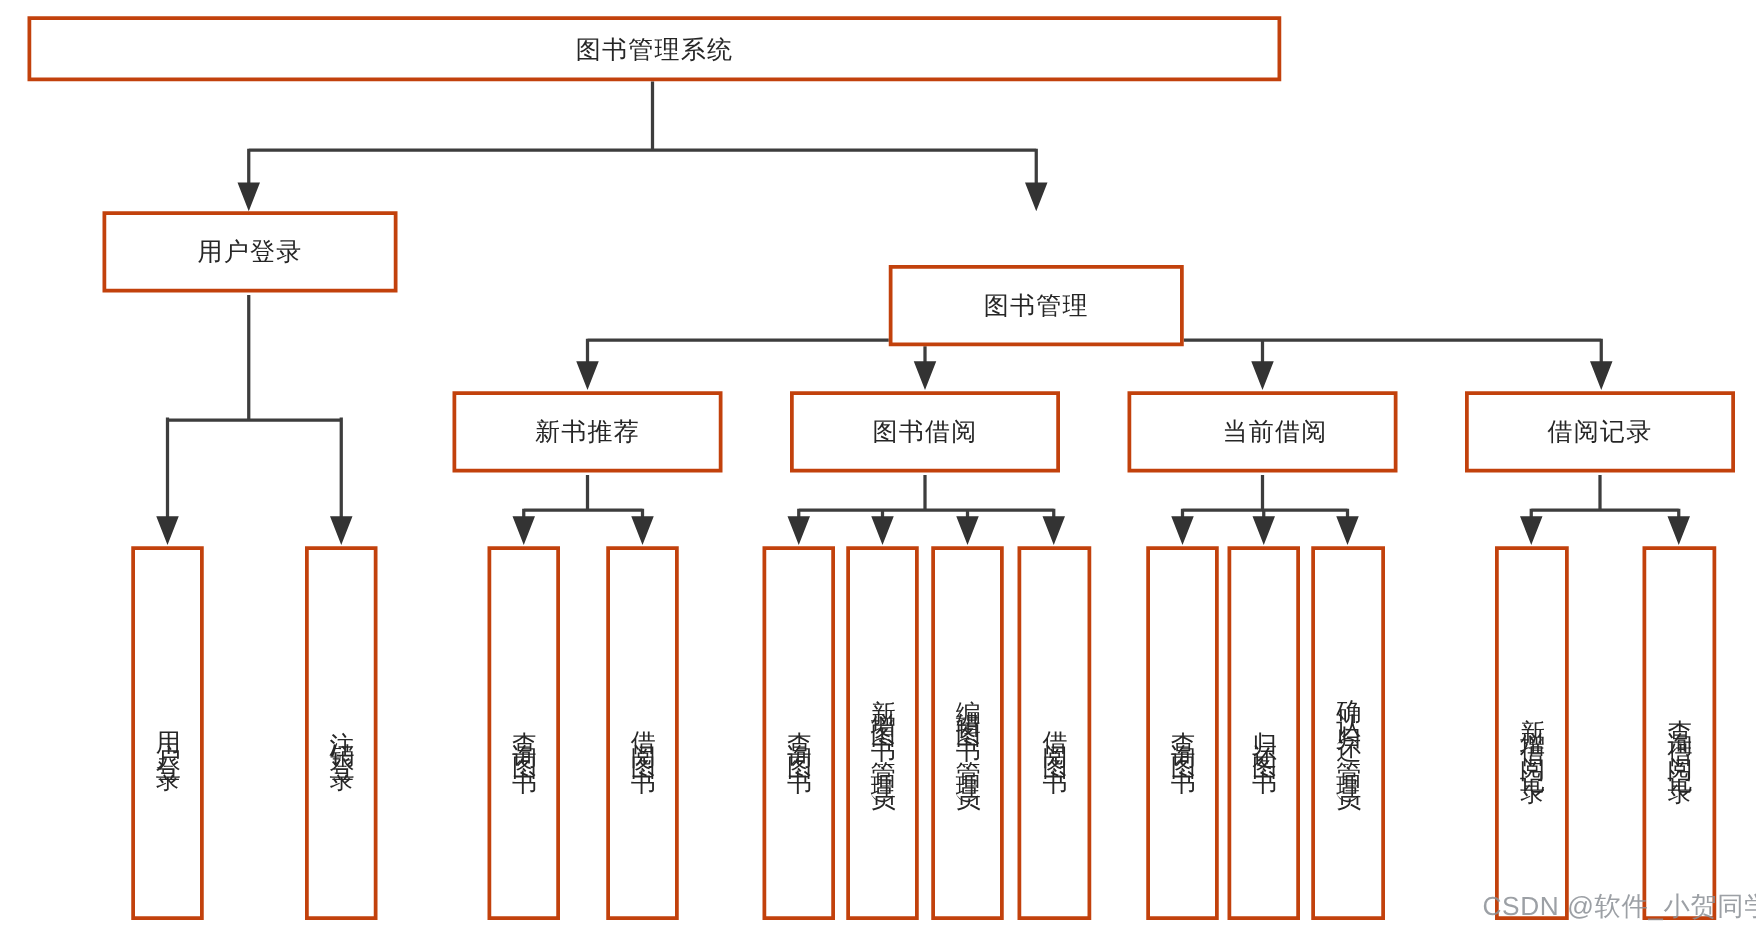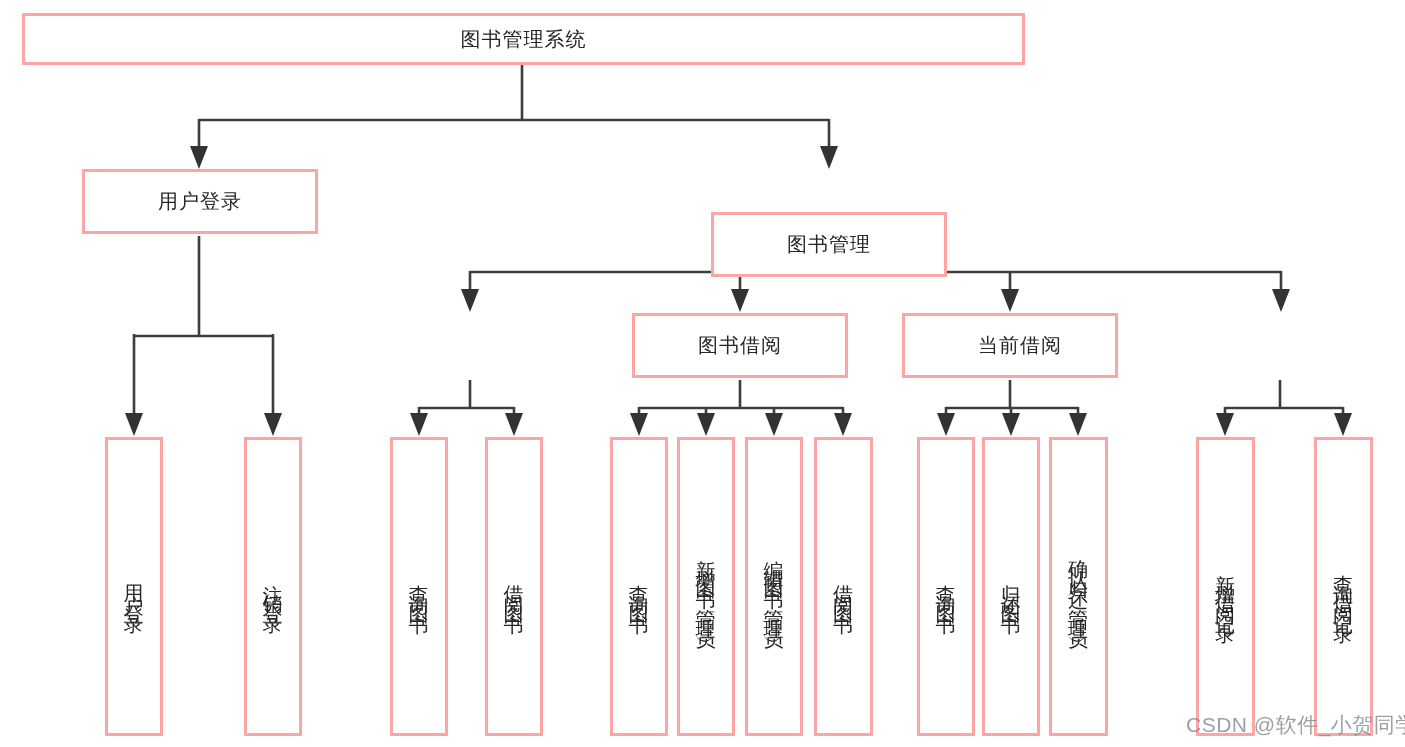--- a/index.html
+++ b/index.html
@@ -16,21 +16,21 @@
   }
   .connectors{
     position:absolute;
     left:0; top:0;
     width:1405px;
     height:747px;
   }
   .box{
     position:absolute;
     box-sizing:border-box;
-    border:3px solid #fca5a5;
+    border:3px solid #c2410c;
     background:#ffffff;
     display:flex;
     align-items:center;
     justify-content:center;
     font-size:20px;
     color:#262626;
     letter-spacing:1px;
     text-align:center;
   }
   .vbox{
@@ -75,22 +75,24 @@
       M630 413h18l-9 23z M697 413h18l-9 23z M765 413h18l-9 23z M834 413h18l-9 23z
       M937 413h18l-9 23z M1002 413h18l-9 23z M1069 413h18l-9 23z
       M1216 413h18l-9 23z M1334 413h18l-9 23z"></path>
   </svg>
 
   <div class="box" style="left:22px;top:13px;width:1003px;height:52px;">图书管理系统</div>
 
   <div class="box" style="left:82px;top:169px;width:236px;height:65px;">用户登录</div>
   <div class="box" style="left:711px;top:169px;width:236px;height:65px;margin-top:43px;">图书管理</div>
 
+  <div class="box" style="left:362px;top:313px;width:216px;height:65px;">新书推荐</div>
   <div class="box" style="left:632px;top:313px;width:216px;height:65px;">图书借阅</div>
   <div class="box" style="left:902px;top:313px;width:216px;height:65px;padding-left:20px;">当前借阅</div>
+  <div class="box" style="left:1172px;top:313px;width:216px;height:65px;">借阅记录</div>
 
   <div class="box vbox" style="left:105px;top:437px;width:58px;height:299px;">用户登录</div>
   <div class="box vbox" style="left:244px;top:437px;width:58px;height:299px;">注销登录</div>
 
   <div class="box vbox" style="left:390px;top:437px;width:58px;height:299px;">查询图书</div>
   <div class="box vbox" style="left:485px;top:437px;width:58px;height:299px;">借阅图书</div>
 
   <div class="box vbox" style="left:610px;top:437px;width:58px;height:299px;">查询图书</div>
   <div class="box vbox" style="left:677px;top:437px;width:58px;height:299px;">新增图书（管理员）</div>
   <div class="box vbox" style="left:745px;top:437px;width:58px;height:299px;">编辑图书（管理员）</div>

